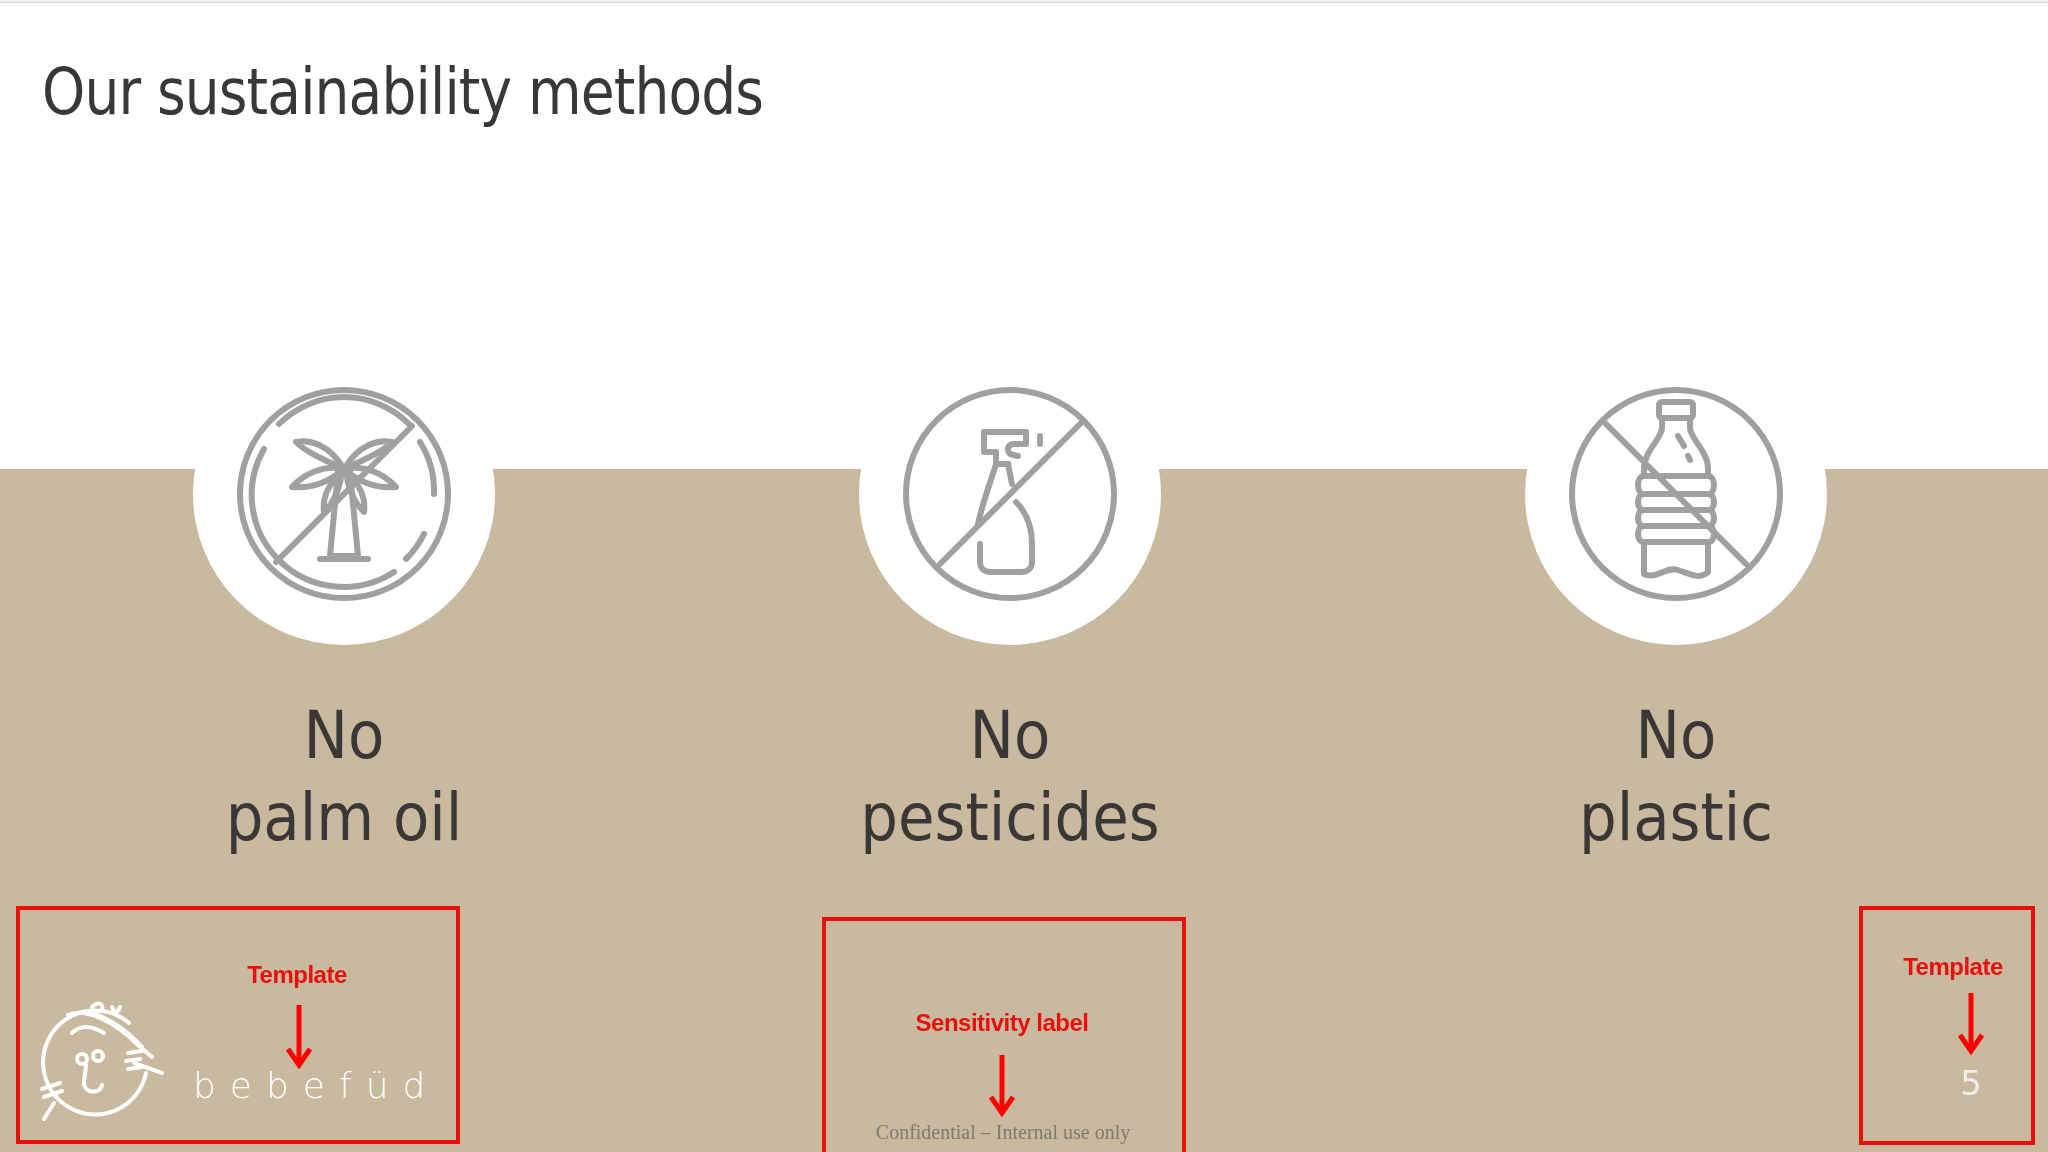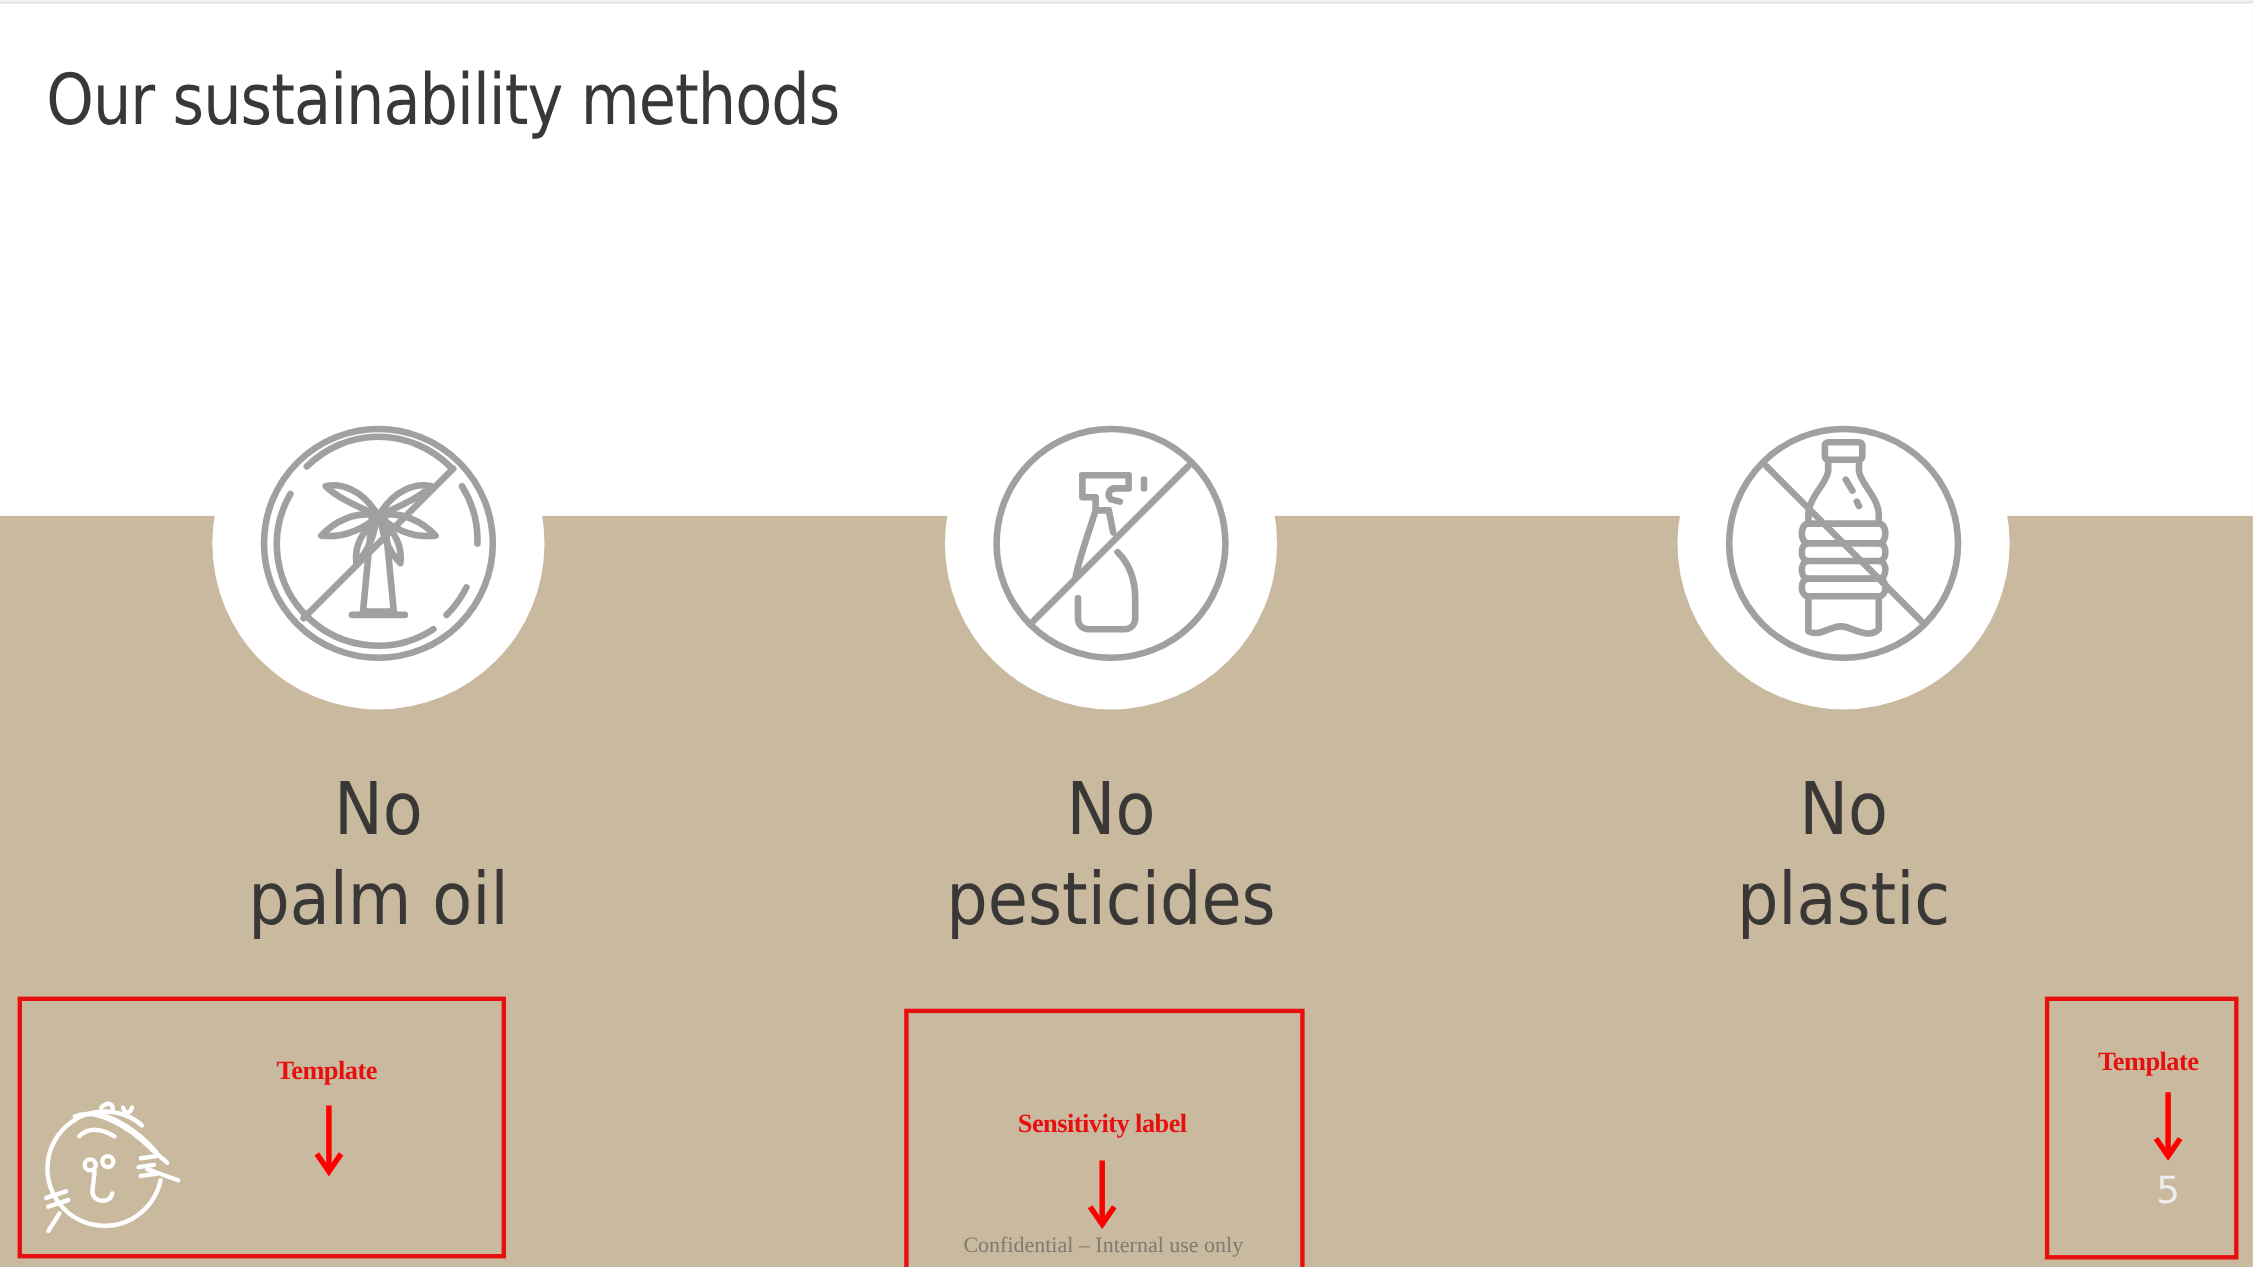--- a/index.html
+++ b/index.html
@@ -42,21 +42,21 @@
     font-family: "DejaVu Sans", sans-serif;
     font-size: 66px; line-height: 82px; color: #3a3836;
     transform: scaleX(0.9); transform-origin: center top;
   }
   .pillar .label span { display: block; }
   .annot-box {
     position: absolute; border: 4px solid #e8100f; box-sizing: border-box;
   }
   .annot-text {
     position: absolute; color: #e8100f; font-weight: bold;
-    font-family: Liberation Serif, serif; font-size: 24px;
+    font-family: Liberation Sans, sans-serif; font-size: 24px;
     white-space: nowrap; transform: translateX(-50%);
     letter-spacing: -0.5px;
   }
   .arrow { position: absolute; }
   .brand-name {
     position: absolute; left: 193px; top: 1062px;
     font-family: "DejaVu Sans", sans-serif; font-size: 36px;
     color: #ffffff; letter-spacing: 14px; font-weight: 300;
   }
   .logo { position: absolute; left: 34px; top: 990px; width: 140px; height: 135px; }
@@ -168,20 +168,21 @@
       <path d="M 78 14 C 80 20, 84 20, 86 14"></path>
       <path d="M 94 60 L 108 58"></path>
       <path d="M 92 68 L 106 66"></path>
       <path d="M 94 76 L 108 74"></path>
       <line x1="100" y1="70" x2="128" y2="80"></line>
       <line x1="8" y1="96" x2="26" y2="90"></line>
       <line x1="10" y1="104" x2="28" y2="98"></line>
       <line x1="20" y1="110" x2="10" y2="126"></line>
     </g>
   </svg>
+  <div class="brand-name">bebefüd</div>
 
   <div class="sensitivity">Confidential – Internal use only</div>
 
   <div class="page-number">5</div>
 
   <div class="annot-box" style="left:16px; top:903px; width:444px; height:238px;"></div>
   <div class="annot-text" style="left:297px; top:958px;">Template</div>
   <svg class="arrow" style="left:285px; top:1000px;" width="28" height="66" viewBox="0 0 28 66">
     <g stroke="#ff0000" stroke-width="5" fill="none" stroke-linecap="butt">
       <line x1="14" y1="2" x2="14" y2="62"></line>

